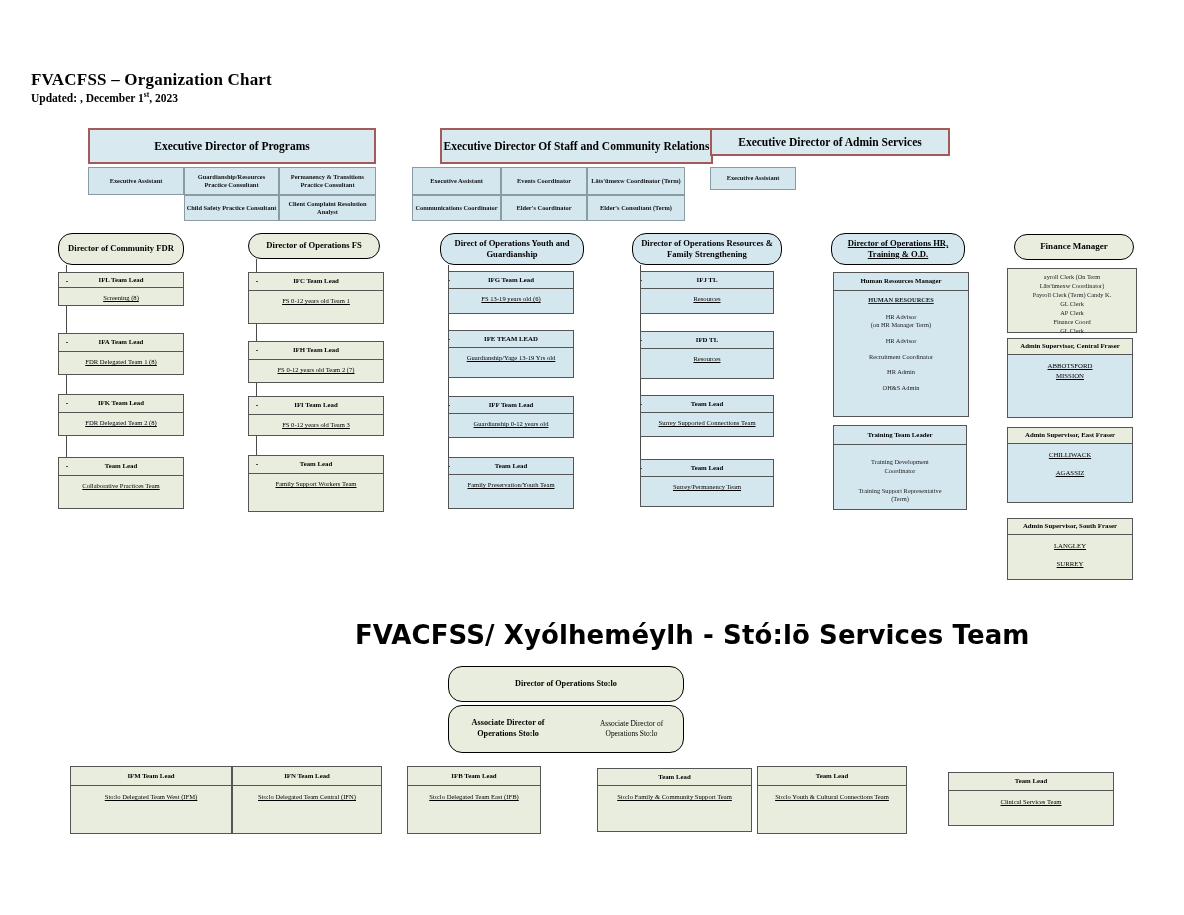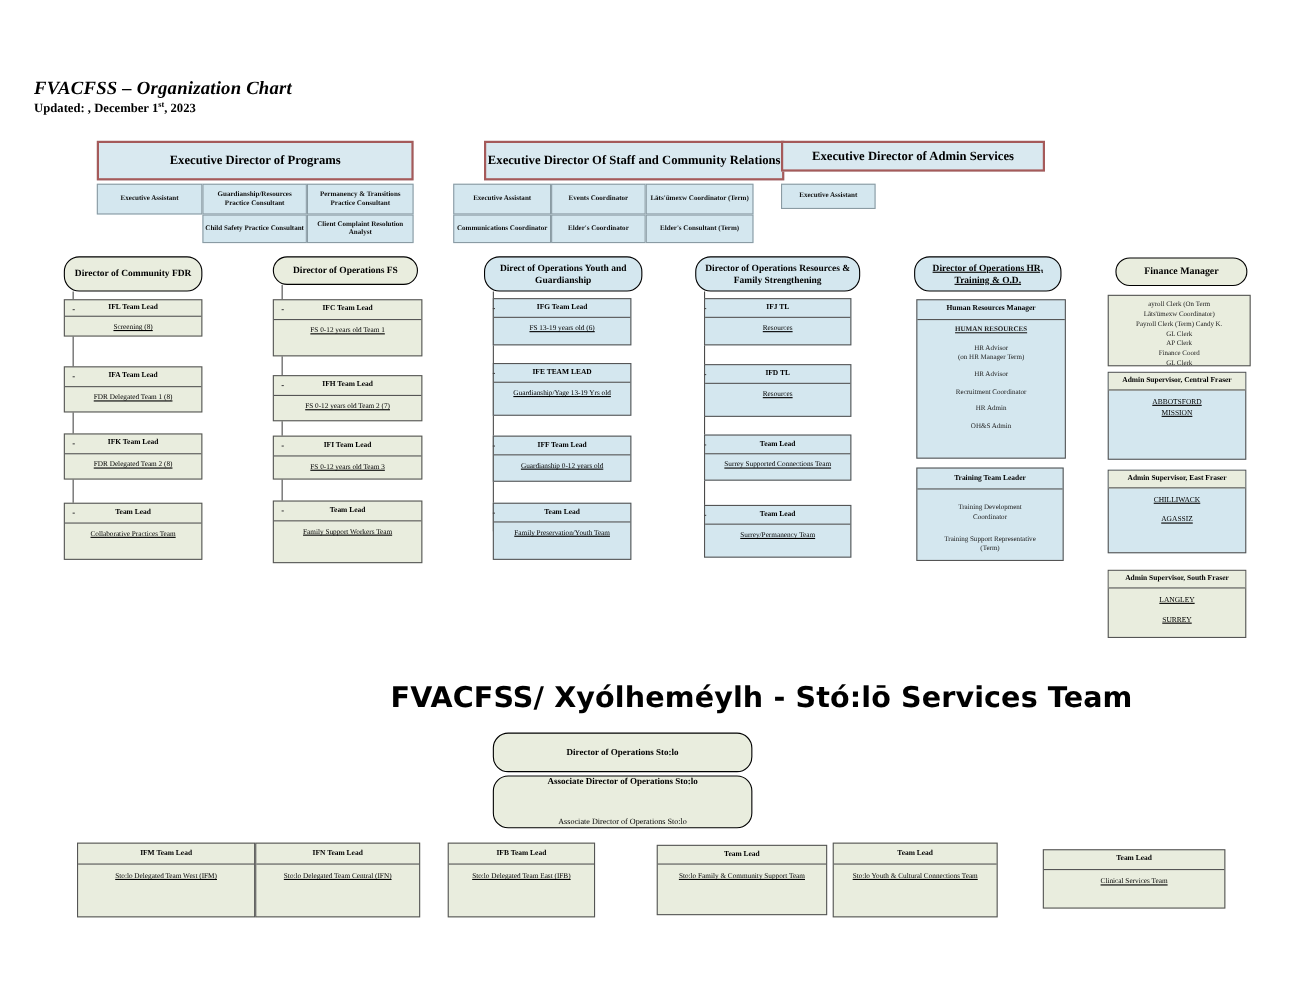--- a/index.html
+++ b/index.html
@@ -11,21 +11,20 @@
     overflow:hidden;
   }
   .abs{position:absolute;}
 
   
   #main-title{
     left:31px;top:70px;
     font-size:17px;font-weight:bold;
     letter-spacing:.2px;
     color:#000;
-    font-style:italic;
   }
   #updated{
     left:31px;top:90px;
     font-size:11.5px;font-weight:bold;
     color:#000;
   }
   #updated sup{font-size:7.5px;vertical-align:super;text-align:center;}
 
   #stolo-title{
     left:355px;top:620px;
@@ -339,21 +338,21 @@
       <div class="listbody-links">
         <span>LANGLEY</span>
         <span>SURREY</span>
       </div>
     </div>
   </div>
 
 <div class="abs" id="stolo-title">FVACFSS/ Xyólheméylh - Stó:lō Services Team</div>
 
 <div class="abs pill green" style="left:448px;top:666px;width:236px;height:36px;font-size:8.2px;">Director of Operations Sto:lo</div>
-<div class="abs pill green" style="left:448px;top:705px;width:236px;height:48px;flex-direction:column;gap:25px;">
+<div class="abs pill green" style="left:448px;top:705px;width:236px;height:48px;flex-direction:row;gap:25px;">
   <span style="font-weight:bold;font-size:8.2px;">Associate Director of Operations Sto:lo</span>
   <span style="font-weight:normal;font-size:7.4px;">Associate Director of Operations Sto:lo</span>
 </div>
 
 <div id="stolo-teams-root">
     <div class="abs tbox green" style="left: 70px; top: 766px; width: 162px; height: 68px;">
       <div class="hd" style="height: 19px;">IFM Team Lead</div>
       <div class="bd" style="padding-top: 7px;">
         <u>Sto:lo Delegated Team West (IFM)</u>
       </div>

